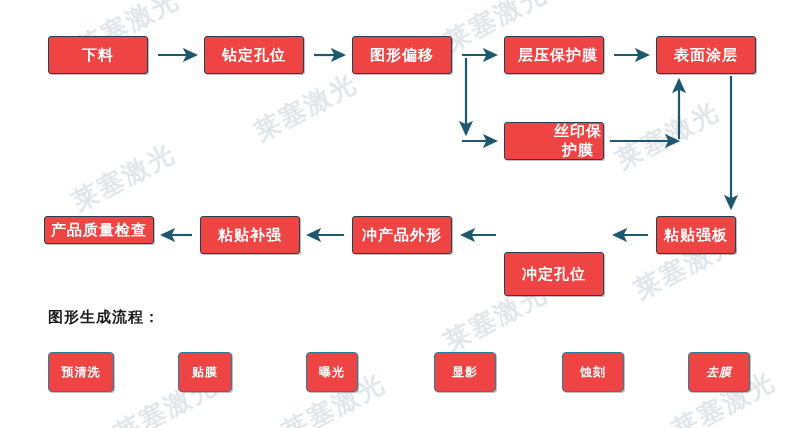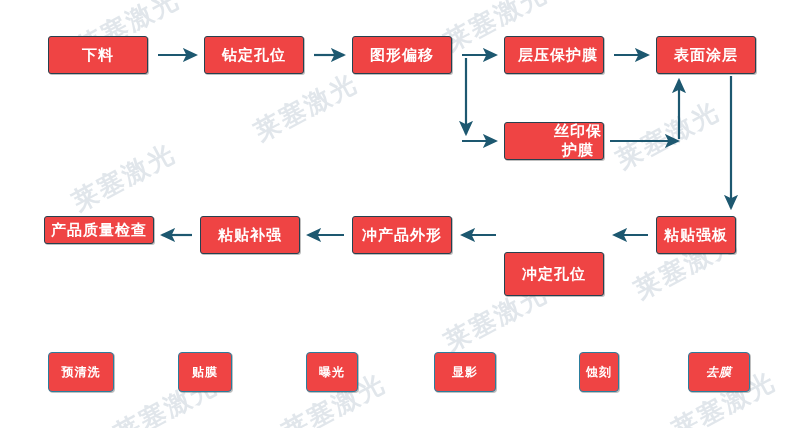--- a/index.html
+++ b/index.html
@@ -142,23 +142,24 @@
       <div class="node" style="left: 504px; top: 36px; width: 100px; height: 38px; padding-left: 8px;">层压保护膜</div>
       <div class="node" style="left: 656px; top: 36px; width: 100px; height: 38px;">表面涂层</div>
       <div class="node" style="left: 504px; top: 122px; width: 100px; height: 38px; padding-left: 48px;">丝印保护膜</div>
       <div class="node" style="left: 44px; top: 216px; width: 110px; height: 28px;">产品质量检查</div>
       <div class="node" style="left: 200px; top: 216px; width: 100px; height: 38px;">粘贴补强</div>
       <div class="node" style="left: 352px; top: 216px; width: 100px; height: 38px;">冲产品外形</div>
       <div class="node" style="left: 504px; top: 216px; width: 100px; height: 44px; margin-top: 36px;">冲定孔位</div>
       <div class="node" style="left: 656px; top: 216px; width: 80px; height: 38px;">粘贴强板</div>
     </div>
 
+  <div class="caption" id="section-caption" style="left: 48px; top: 308px;">图形生成流程：</div>
 
   <div id="steps">
       <div class="node small" style="left: 48px; top: 352px; width: 66px; height: 40px;">预清洗</div>
       <div class="node small" style="left: 178px; top: 352px; width: 54px; height: 40px;">贴膜</div>
       <div class="node small" style="left: 306px; top: 352px; width: 52px; height: 40px;">曝光</div>
       <div class="node small" style="left: 434px; top: 352px; width: 62px; height: 40px;">显影</div>
-      <div class="node small" style="left: 562px; top: 352px; width: 40px; height: 40px; margin-left: 17px;">蚀刻</div>
+      <div class="node small" style="left: 562px; top: 352px; width: 62px; height: 40px;">蚀刻</div>
       <div class="node small" style="left: 688px; top: 352px; width: 62px; height: 40px; font-style: italic;">去膜</div>
     </div>
 
 </div>
 
 </body></html>

